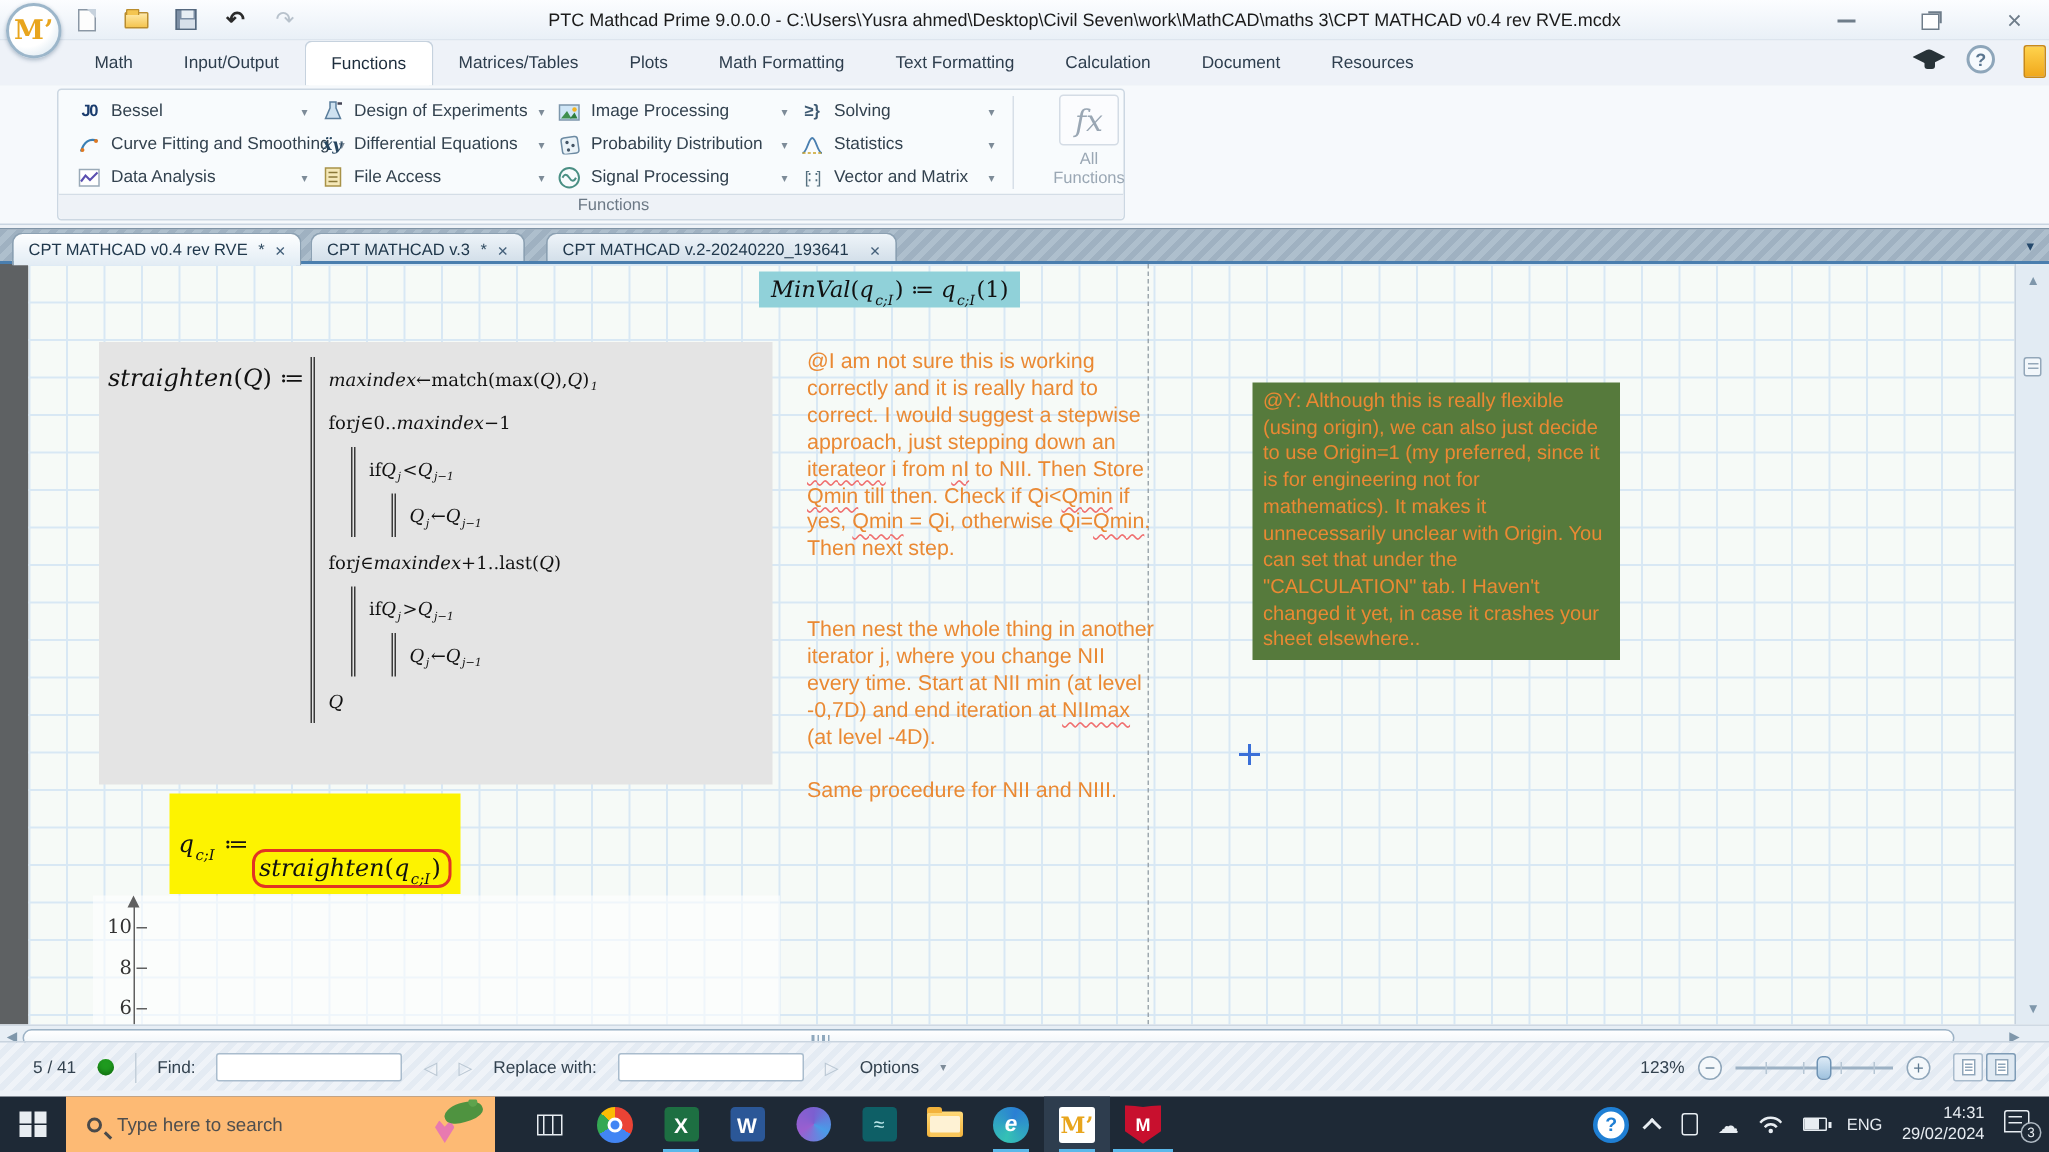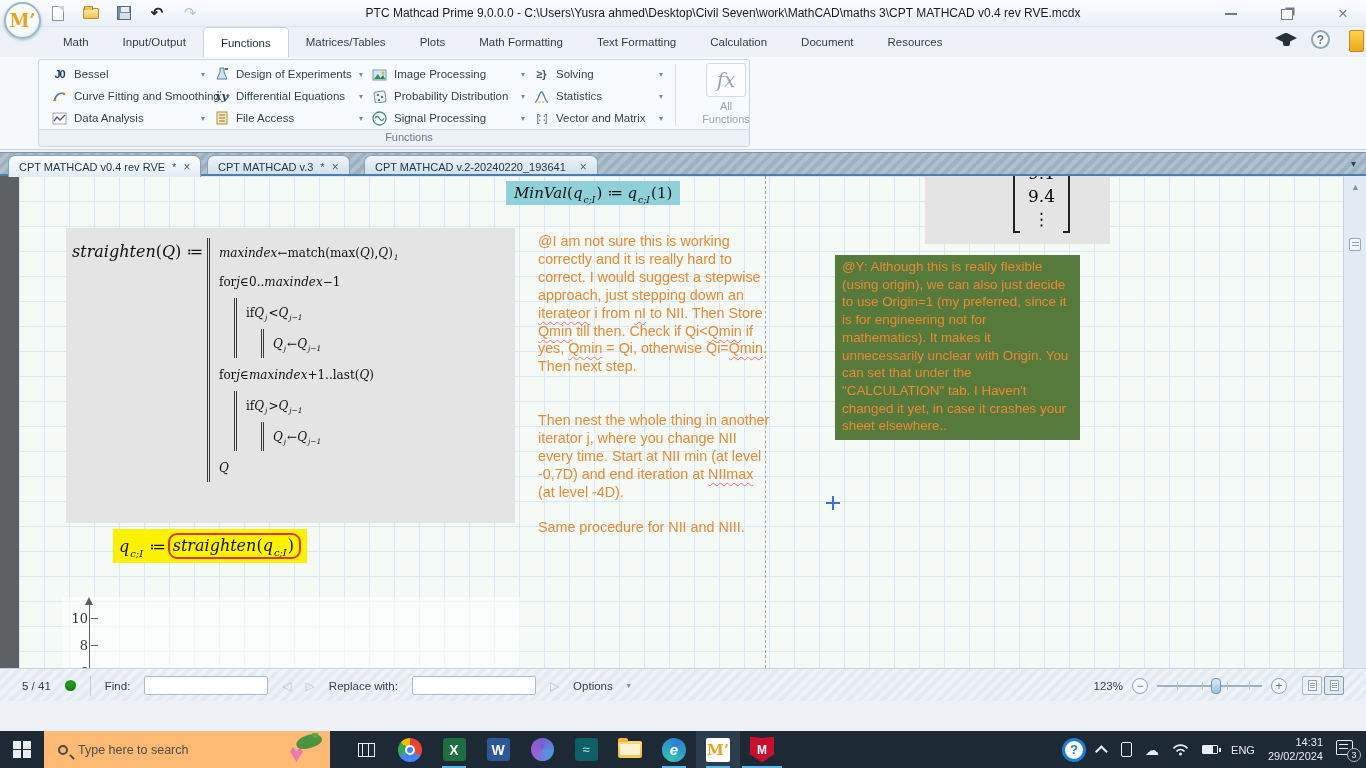--- a/index.html
+++ b/index.html
@@ -117,21 +117,21 @@
   .progreg { left:66px; top:52px; width:449px; height:295px; padding:10px 0 0 6px; }
   .prog { display:flex; align-items:flex-start; font-size:16px; }
   .prog-lhs { white-space:nowrap; padding-top:4px; }
   .pbody { border-left:3px double #3a3a3a; padding-left:9px; margin-left:4px; }
   .pnest { border-left:3px double #3a3a3a; padding-left:9px; margin-left:15px; margin-top:2px; margin-bottom:2px; }
   .pnest2 { border-left:3px double #3a3a3a; padding-left:9px; margin-left:15px; margin-top:2px; }
   .prow { min-height:29px; display:flex; align-items:center; white-space:nowrap; font-size:12px; }
   .prow .mt-s { top:.62em; }
 
   .yellowexpr { left:113px; top:353px; font-size:16px; display:flex; align-items:center; }
-  .redbox { border:2px solid #e23324; border-radius:9px; padding:1px 5px 2px 3px; margin-left:2px; }
+  .redbox { border:2px solid #e23324; border-radius:9px; padding:1px 5px 2px 3px; margin-left:2px;margin-top:33px; }
 
   .comment { color:#ea8933; font-size:14.3px; line-height:17.9px; width:233px; }
   .c1 { left:538px; top:57px; }
   .c2 { left:538px; top:236px; }
   .c3 { left:538px; top:343px; }
 
   .greennote { left:835px; top:79px; width:245px; background:#567a3c; color:#ea8933;
     font-size:13.4px; line-height:17.7px; padding:3px 6px 5px 7px; }
 
   .plus-cursor { position:absolute; left:826px; top:320px; width:14px; height:14px; }
@@ -153,21 +153,21 @@
   .vs-icon::before { content:""; position:absolute; left:2px; top:3px; width:7px; height:1px; background:#93a7b9; box-shadow:0 3px 0 #93a7b9; }
 
   .hscroll { position:absolute; left:0; top:683px; width:1366px; height:15px; background:#e7eef5; border-top:1px solid #cfd9e3; }
   .hs-arrow { position:absolute; top:1px; width:14px; height:13px; color:#7f97ab; font-size:9px; text-align:center; line-height:13px; }
   .hs-thumb { position:absolute; left:15px; top:1.5px; width:1288px; height:12px; background:linear-gradient(#ffffff,#eef4f9);
     border:1px solid #9db3c6; border-radius:7px; }
   .hs-grip { position:absolute; left:525px; top:3px; display:flex; gap:2px; }
   .hs-grip span { width:1.5px; height:5px; background:#8fa8bd; }
 
   
-  .statusbar { position:absolute; left:0; top:668px; width:1366px; height:33px;
+  .statusbar { position:absolute; left:0; top:694px; width:1366px; height:33px;
     background:repeating-linear-gradient(135deg,#eff3f8 0 4px,#e4ebf3 4px 8px); border-top:1px solid #c9d4df; font-size:11.5px; color:#33424f; }
   .sb-left { position:absolute; left:22px; top:0; height:33px; display:flex; align-items:center; gap:14px; }
   .green-dot { width:11px; height:11px; border-radius:50%; background:#1f9a1f; box-shadow:inset 0 -2px 3px rgba(0,60,0,.4); }
   .sb-sep { width:1px; height:20px; background:#c3cfda; }
   .sb-input { width:124px; height:19px; background:#fff; border:1px solid #a9bccd; border-radius:2px; font-size:11px; padding:0 4px; }
   .nav-arrow { color:#b9c6d2; font-size:12px; }
   .sb-right { position:absolute; right:22px; top:0; height:33px; display:flex; align-items:center; gap:9px; }
   .zoom-circle { width:16px; height:16px; border-radius:50%; border:1px solid #8fa6ba; color:#5c7890; background:#f4f8fb;
     display:flex; align-items:center; justify-content:center; font-size:12px; line-height:1; }
   .zoom-track { position:relative; width:105px; height:2px; background:#9cb1c4; }
@@ -433,31 +433,20 @@
   </div>
   <div class="doctab-underline"></div>
 
   <div class="sheet">
     <div class="dark-strip"></div>
     <div class="gridbg"></div>
     <div class="page-dash"></div>
 
     <div class="region expr2 hl-cyan mathtx"><span class="mt-v">MinVal</span><span class="mt-o">(</span><span class="mt-v">q</span><span class="mt-s">c;I</span><span class="mt-o">)</span><span class="mt-o"> ≔ </span><span class="mt-v">q</span><span class="mt-s">c;I</span><span class="mt-o">(</span><span class="mt-n">1</span><span class="mt-o">)</span></div>
 
-    <div class="region matrixreg hl-gray">
-      <div class="matrix">
-        <span class="mbrack mleft"></span>
-        <div class="mcol">
-          <div class="mrow">9.1</div>
-          <div class="mrow">9.4</div>
-          <div class="mrow">⋮</div>
-        </div>
-        <span class="mbrack mright"></span>
-      </div>
-    </div>
 
     <div class="region progreg hl-gray">
       <div class="prog">
         <span class="prog-lhs mathtx"><span class="mt-v">straighten</span><span class="mt-o">(</span><span class="mt-v">Q</span><span class="mt-o">)</span><span class="mt-o"> ≔ </span></span>
         <div class="pbody">
           <div class="prow mathtx">
               <span class="mt-v">maxindex</span>
               <span class="mt-o"> ← </span>
               <span class="mt-fn">match</span>
               <span class="mt-o">(</span>

